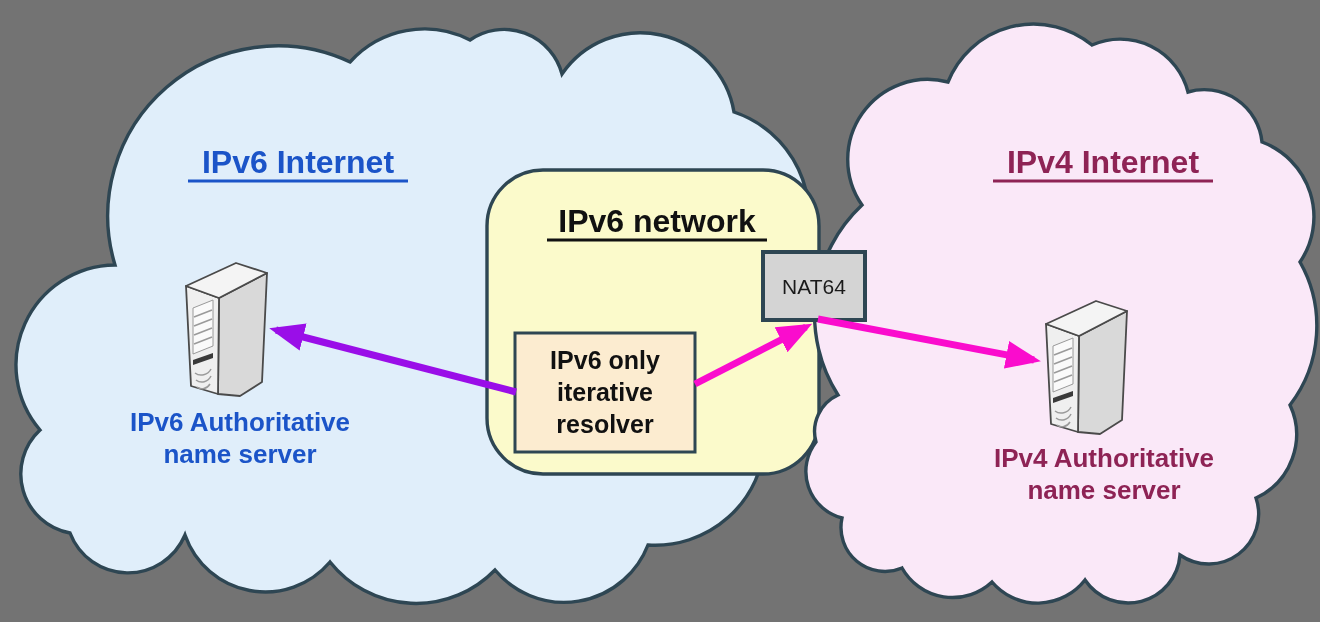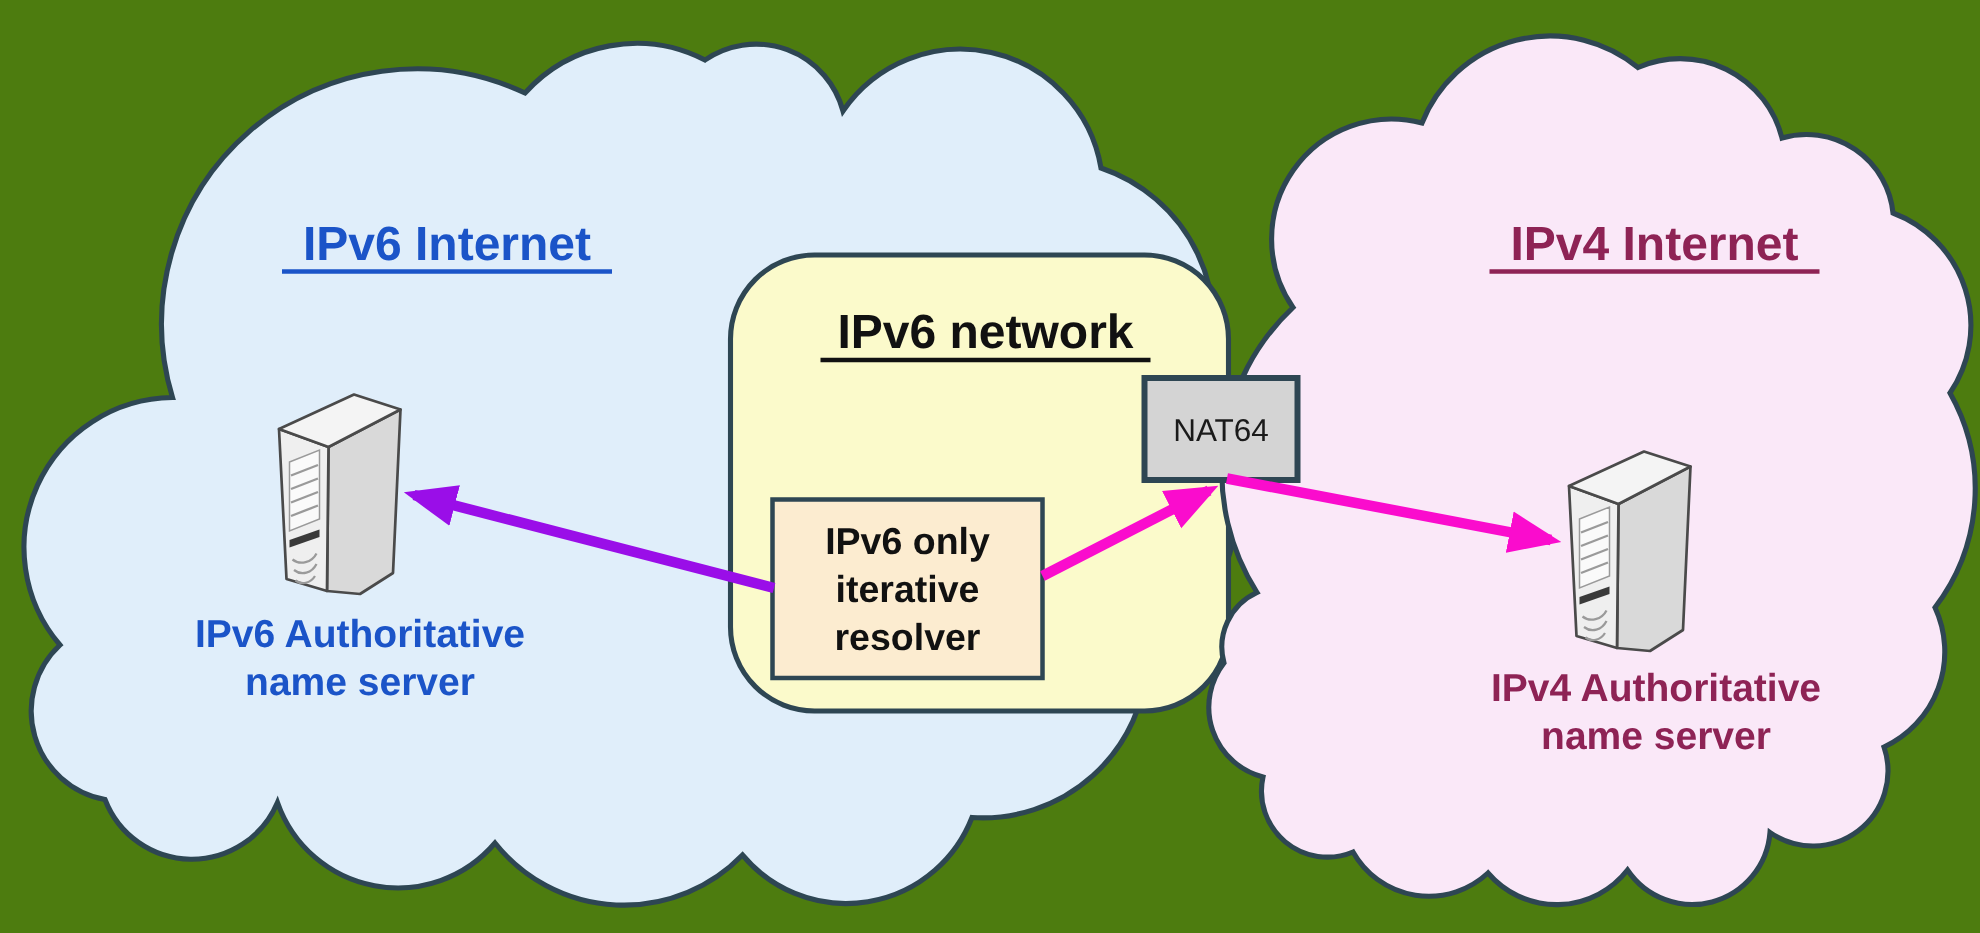--- a/index.html
+++ b/index.html
@@ -1,20 +1,20 @@
 <!DOCTYPE html>
 <html><head>
 <meta charset="utf-8">
 <style>
   html, body { margin: 0; padding: 0; background: #ffffff; }
   .canvas {
     position: relative;
     width: 1320px;
     height: 622px;
-    background: #4d7c0f;
+    background: #737373;
     font-family: "Liberation Sans", sans-serif;
     overflow: hidden;
   }
   svg { display: block; }
   text { font-family: "Liberation Sans", sans-serif; }
   .heading { font-weight: bold; font-size: 32px; }
   .server-label { font-weight: bold; font-size: 26px; }
   .resolver-label { font-weight: bold; font-size: 25px; }
   .nat-label { font-size: 21px; }
 </style>

